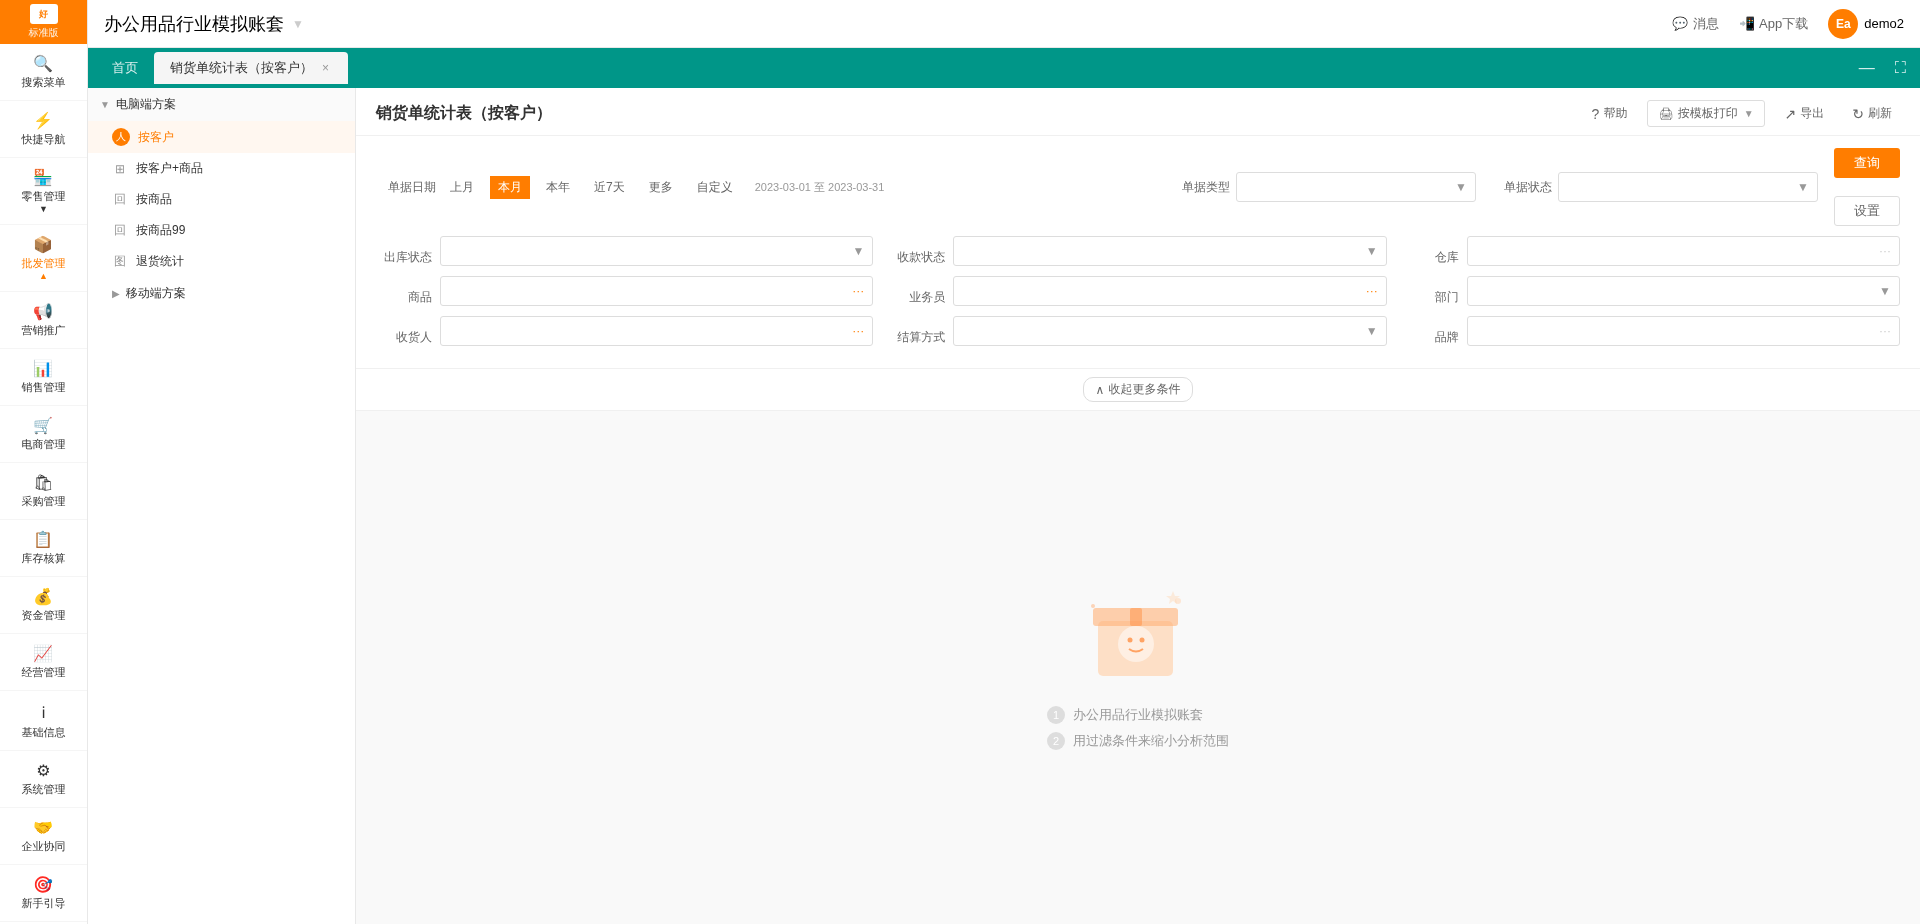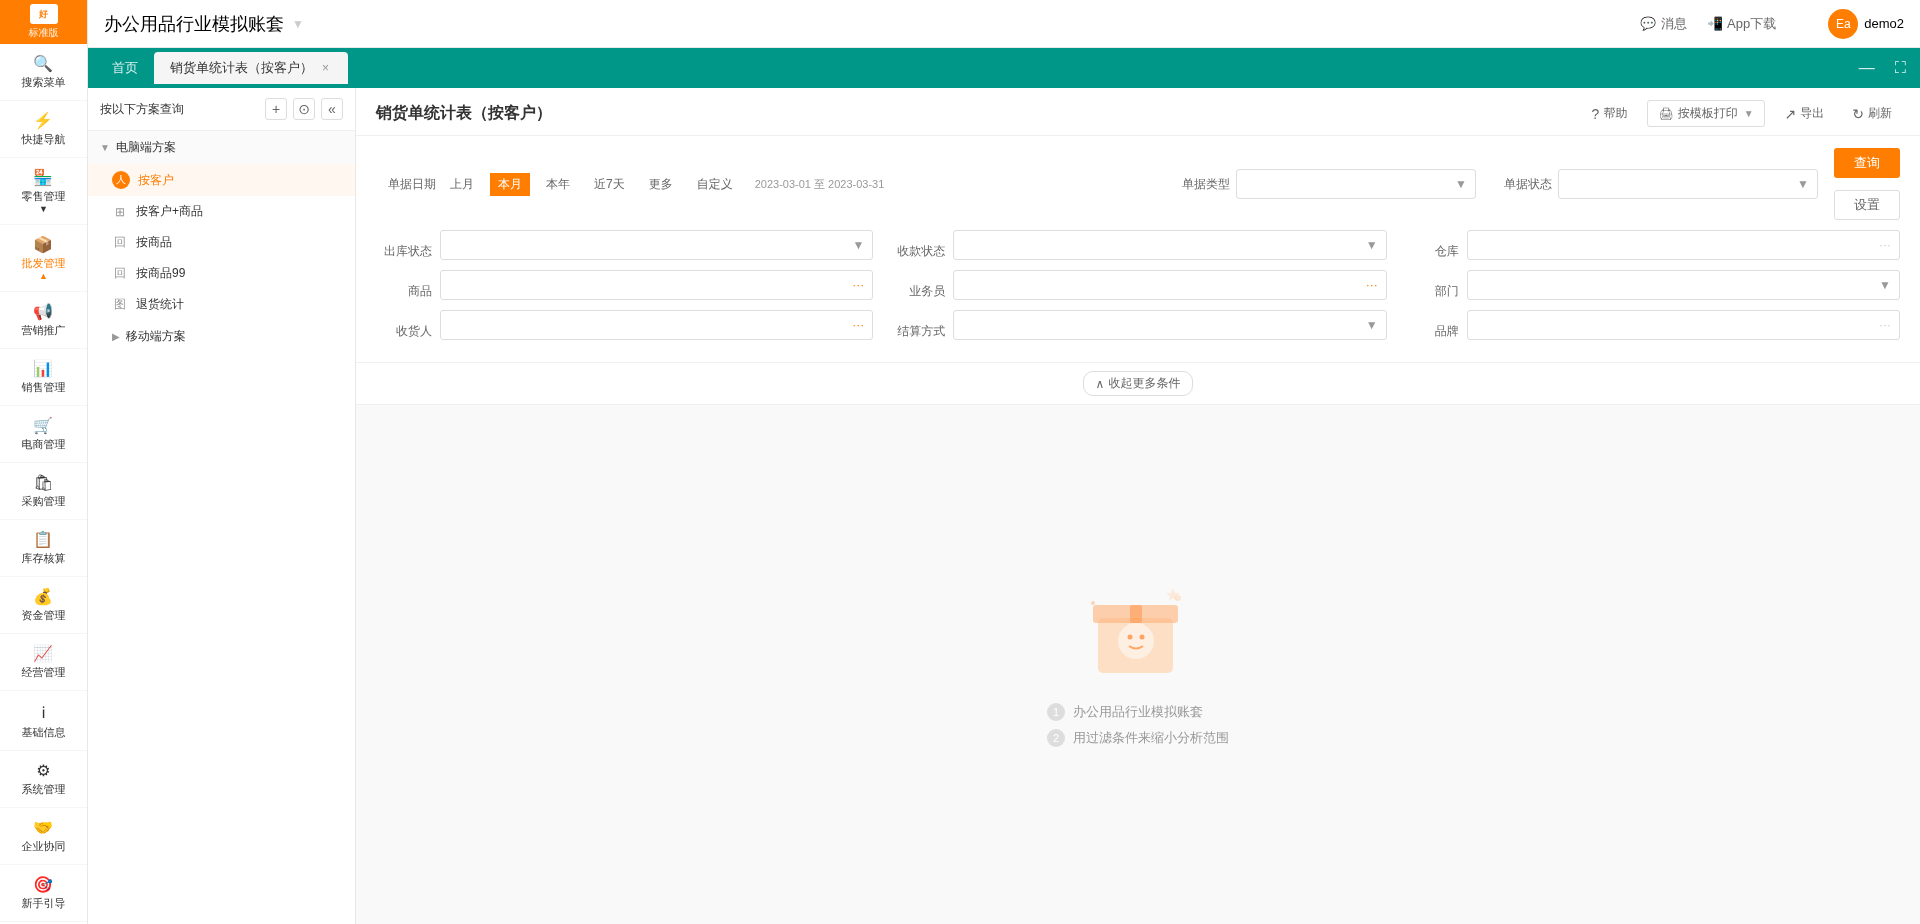--- a/index.html
+++ b/index.html
@@ -102,22 +102,21 @@
     .user-avatar {
       width: 30px;
       height: 30px;
       border-radius: 50%;
       background: #ff7d00;
       display: flex;
       align-items: center;
       justify-content: center;
       color: #fff;
       font-size: 12px;
-      font-weight: normal;
-      margin-left: 32px;
+      font-weight: bold;
     }
     .user-name { color: #000000; font-size: 13px; cursor: pointer; }
 
     
     .tab-bar {
       height: 40px;
       background: #009688;
       display: flex;
       align-items: center;
       padding: 0 8px;
@@ -459,21 +458,21 @@
       color: #666;
       border: 1px solid #ddd;
       padding: 5px 16px;
       border-radius: 3px;
       cursor: pointer;
       font-size: 13px;
     }
     .btn-group {
       display: flex;
       flex-direction: column;
-      gap: 12px;
+      gap: 18px;
       flex-shrink: 0;
     }
   </style>
 </head>
 <body>
 
 <div class="sidebar">
   <div class="sidebar-logo">
     <div class="logo-icon">
       <span>好</span>
@@ -585,34 +584,20 @@
     </div>
     <div class="tab-actions">
       <span class="tab-action-btn">—</span>
       <span class="tab-action-btn">⛶</span>
     </div>
   </div>
 
   <div class="content-area">
 
     <div class="left-panel">
-      <div class="left-panel-header">
-        <span class="left-panel-title">按以下方案查询</span>
-        <div class="left-panel-tools">
-          <div class="tool-btn">
-            <span>+</span>
-          </div>
-          <div class="tool-btn">
-            <span>⊙</span>
-          </div>
-          <div class="tool-btn">
-            <span>«</span>
-          </div>
-        </div>
-      </div>
       <div class="scheme-group">
         <div class="scheme-group-header">
           <span class="scheme-group-arrow">▼</span>
           <span>电脑端方案</span>
         </div>
         <div class="scheme-item active">
           <div class="scheme-icon">人</div>
           <span>按客户</span>
         </div>
         <div class="scheme-item">

